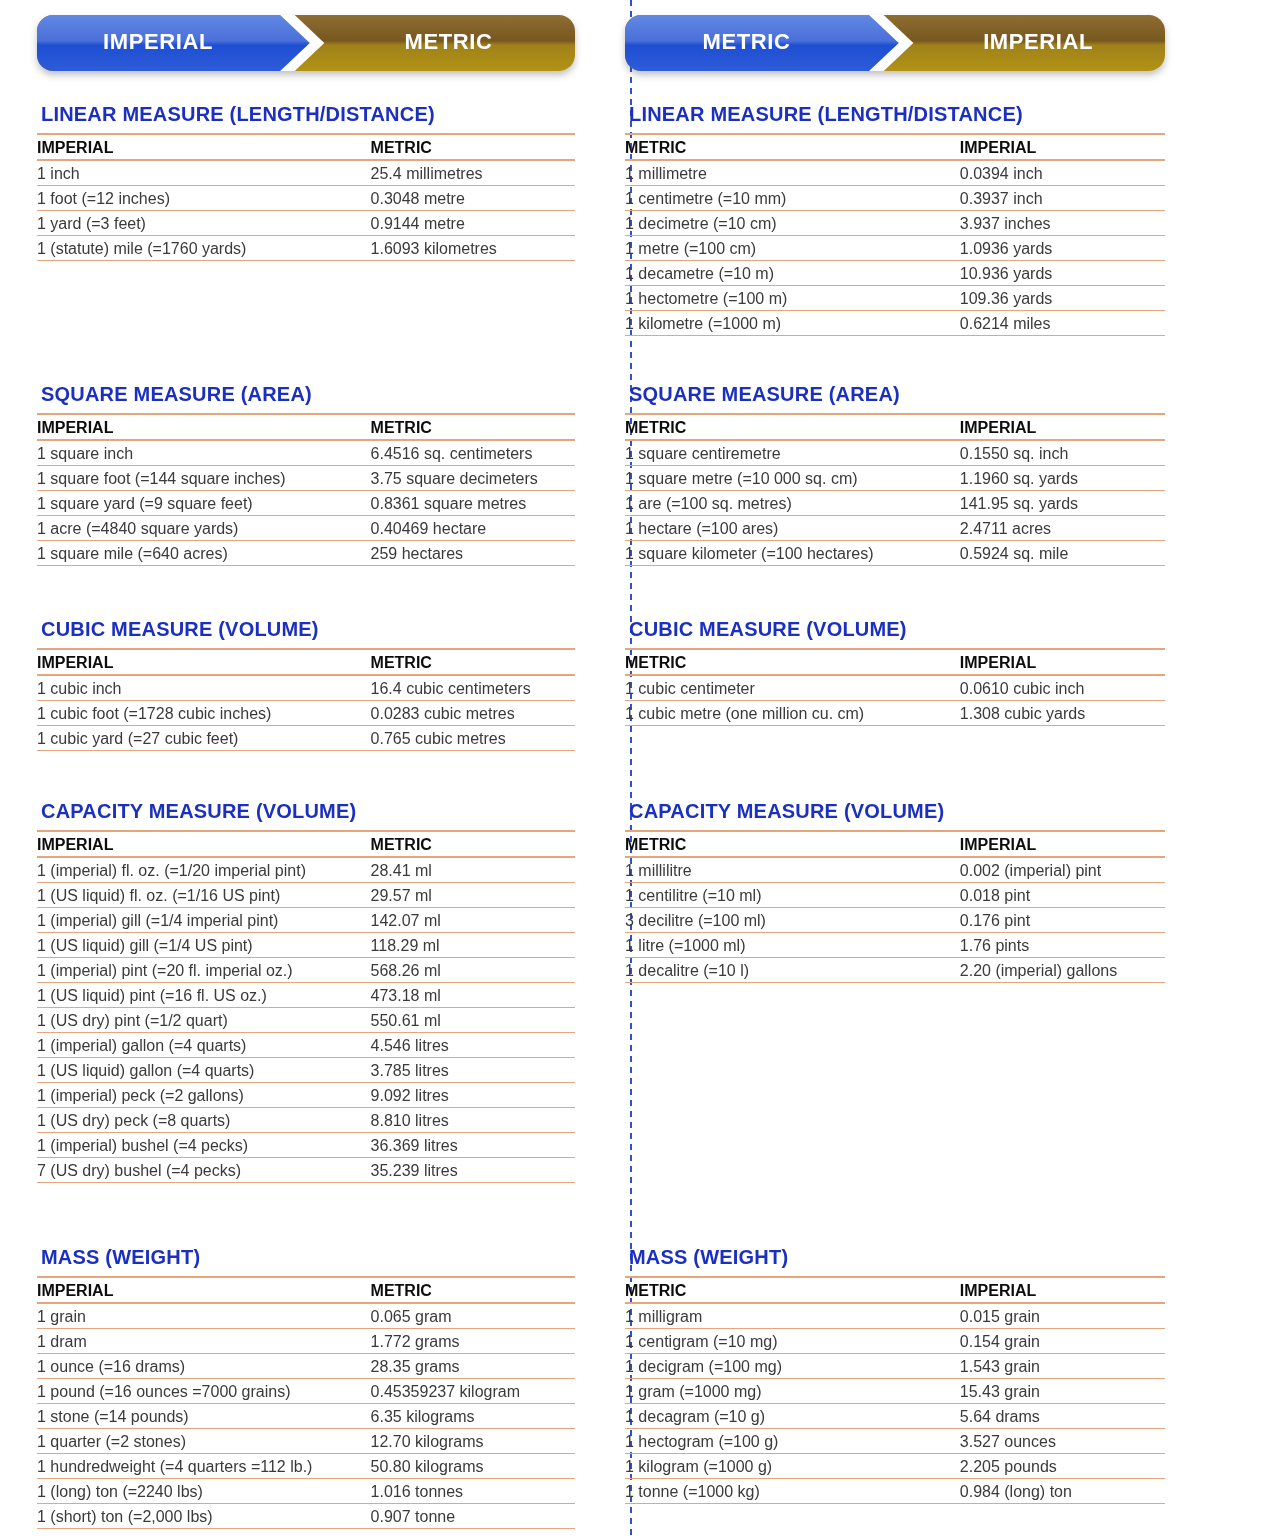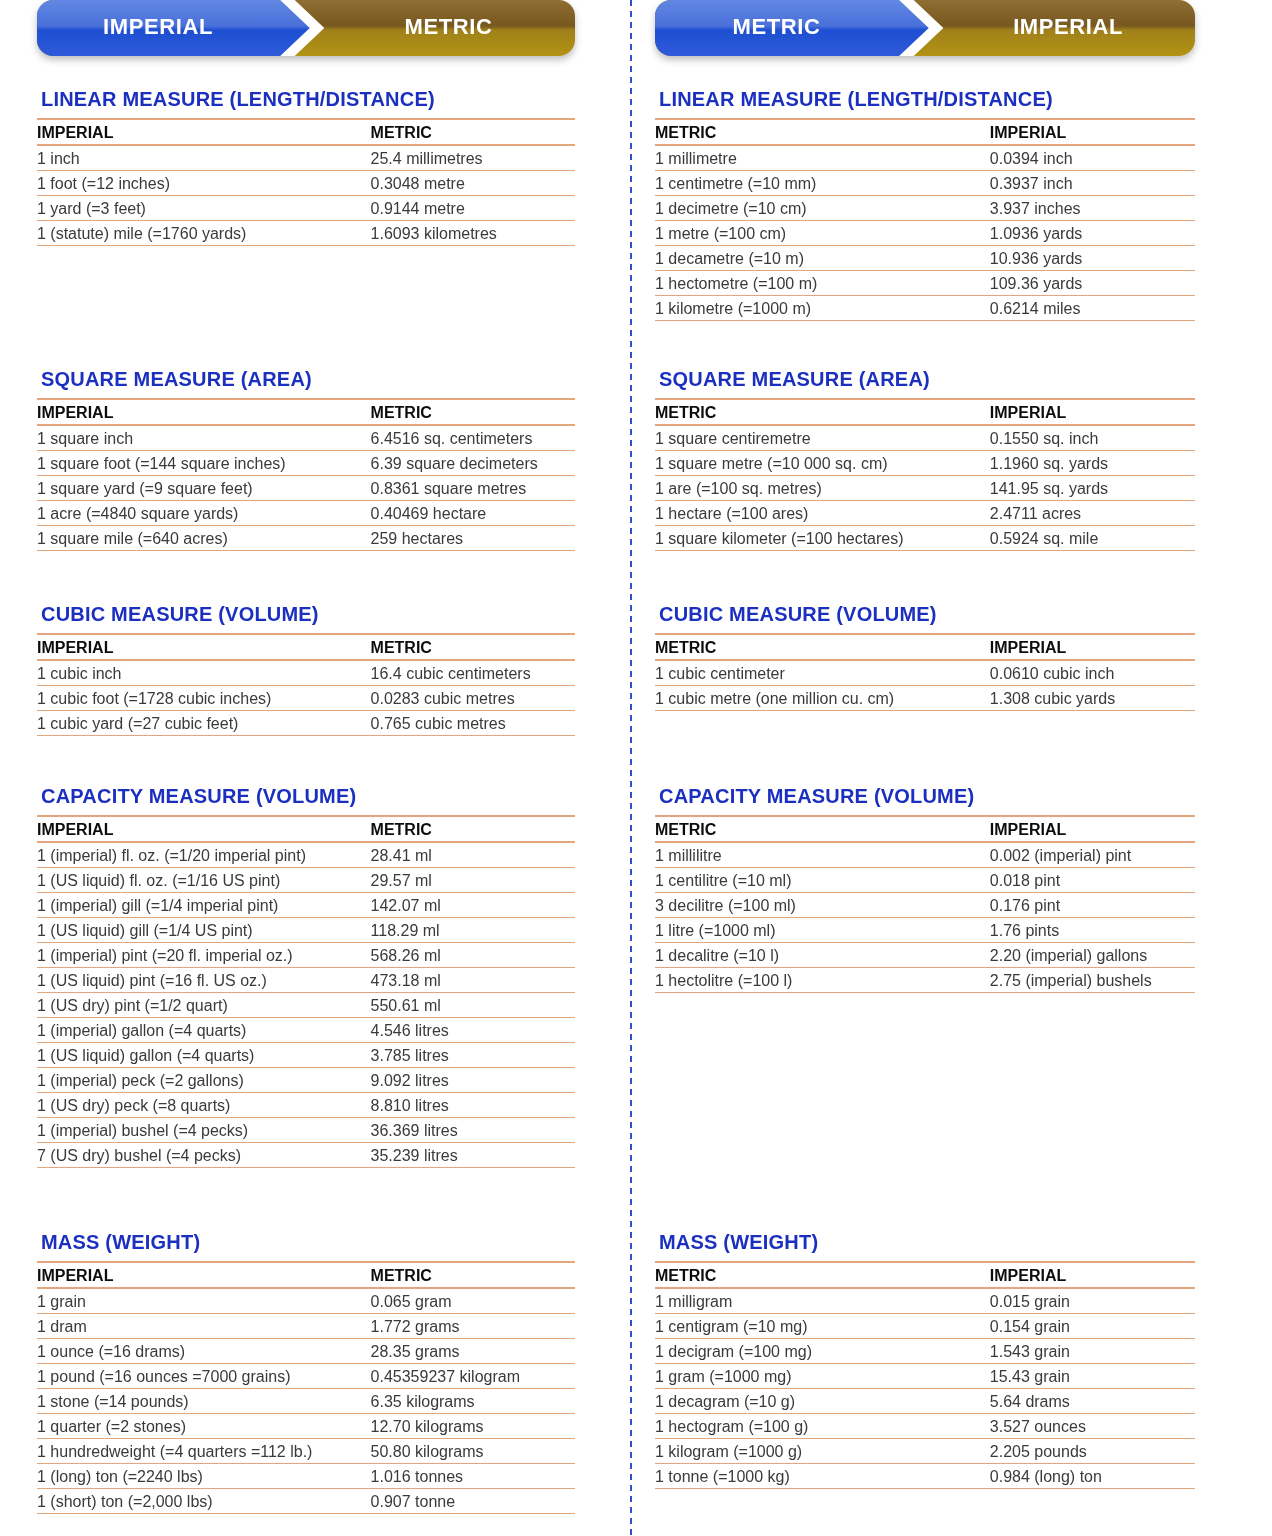--- a/index.html
+++ b/index.html
@@ -11,24 +11,24 @@
   }
   .page{position:relative;width:1272px;height:1536px;background:#fff;}
 
   
   .divider{
     position:absolute;left:630px;top:0;width:2px;height:1536px;
     background-image:repeating-linear-gradient(to bottom,#2f52cc 0px,#2f52cc 6px,transparent 6px,transparent 11px);
   }
 
   .cols{
-    position:absolute;left:37px;top:0;
+    position:absolute;left:37px;top:15px;
     display:grid;
     grid-template-columns:538px 540px;
-    column-gap:80px;
+    column-gap:50px;
     grid-template-rows:88px 280px 235px 182px 446px auto;
     align-items:start;
   }
 
   
   .banner{
     position:relative;height:56px;width:100%;
     border-radius:16px;overflow:hidden;
     background:linear-gradient(180deg,#8f6d33 0%,#77581f 46%,#a0811a 54%,#b29313 100%);
     box-shadow:0 4px 7px rgba(50,50,50,.30);
@@ -144,21 +144,21 @@
               <th>METRIC</th>
             </tr>
           </thead>
           <tbody>
             <tr>
               <td>1 square inch</td>
               <td>6.4516 sq. centimeters</td>
             </tr>
             <tr>
               <td>1 square foot (=144 square inches)</td>
-              <td>6.39 square decimeters</td>
+              <td>3.75 square decimeters</td>
             </tr>
             <tr>
               <td>1 square yard (=9 square feet)</td>
               <td>0.8361 square metres</td>
             </tr>
             <tr>
               <td>1 acre (=4840 square yards)</td>
               <td>0.40469 hectare</td>
             </tr>
             <tr>
@@ -453,24 +453,20 @@
               <td>0.176 pint</td>
             </tr>
             <tr>
               <td>1 litre (=1000 ml)</td>
               <td>1.76 pints</td>
             </tr>
             <tr>
               <td>1 decalitre (=10 l)</td>
               <td>2.20 (imperial) gallons</td>
             </tr>
-            <tr>
-              <td>1 hectolitre (=100 l)</td>
-              <td>2.75 (imperial) bushels</td>
-            </tr>
           </tbody>
         </table>
       </div>
       <div class="section" style="grid-area: 6 / 2;">
         <h2 class="section-title">MASS (WEIGHT)</h2>
         <table class="conv">
           <colgroup>
             <col class="c1">
             <col class="c2">
           </colgroup>

